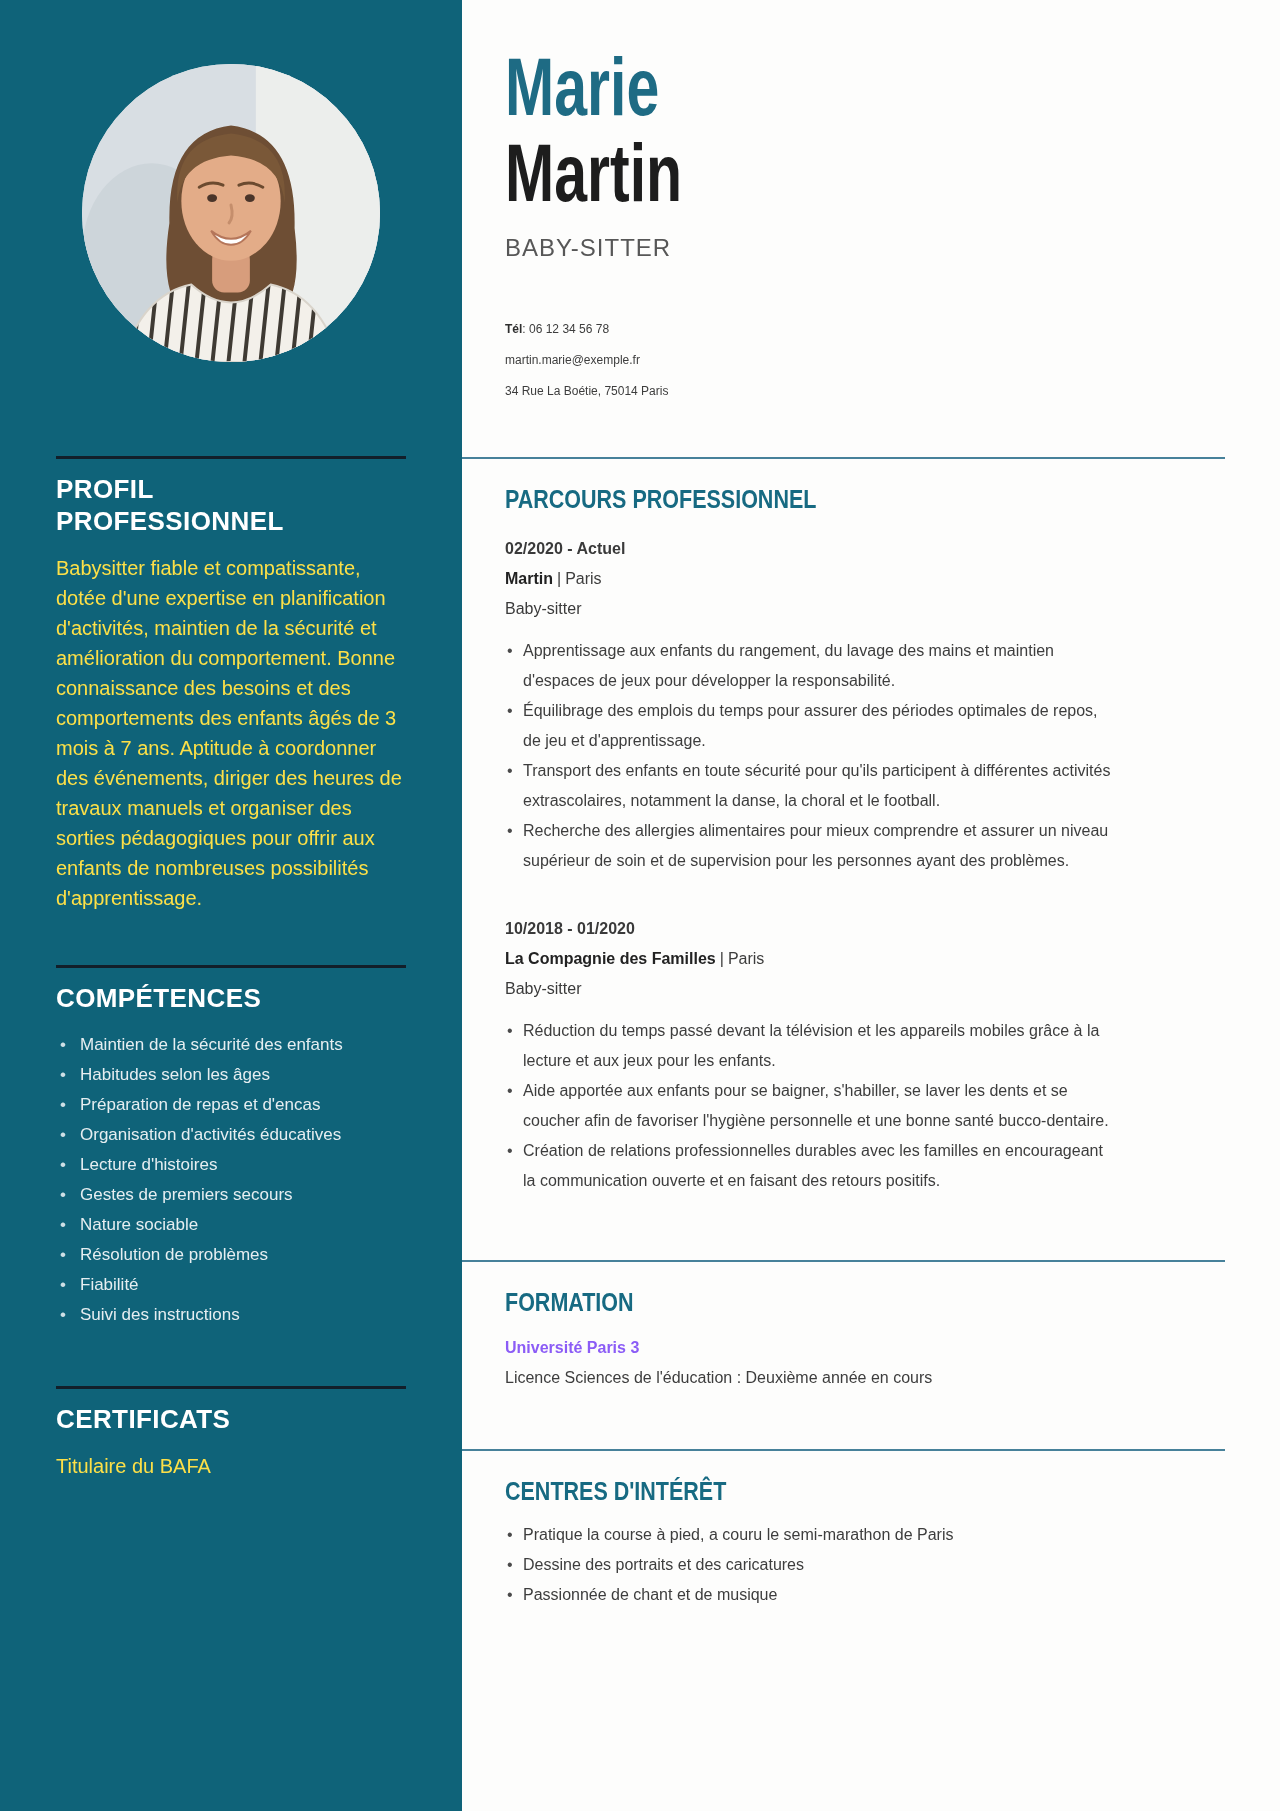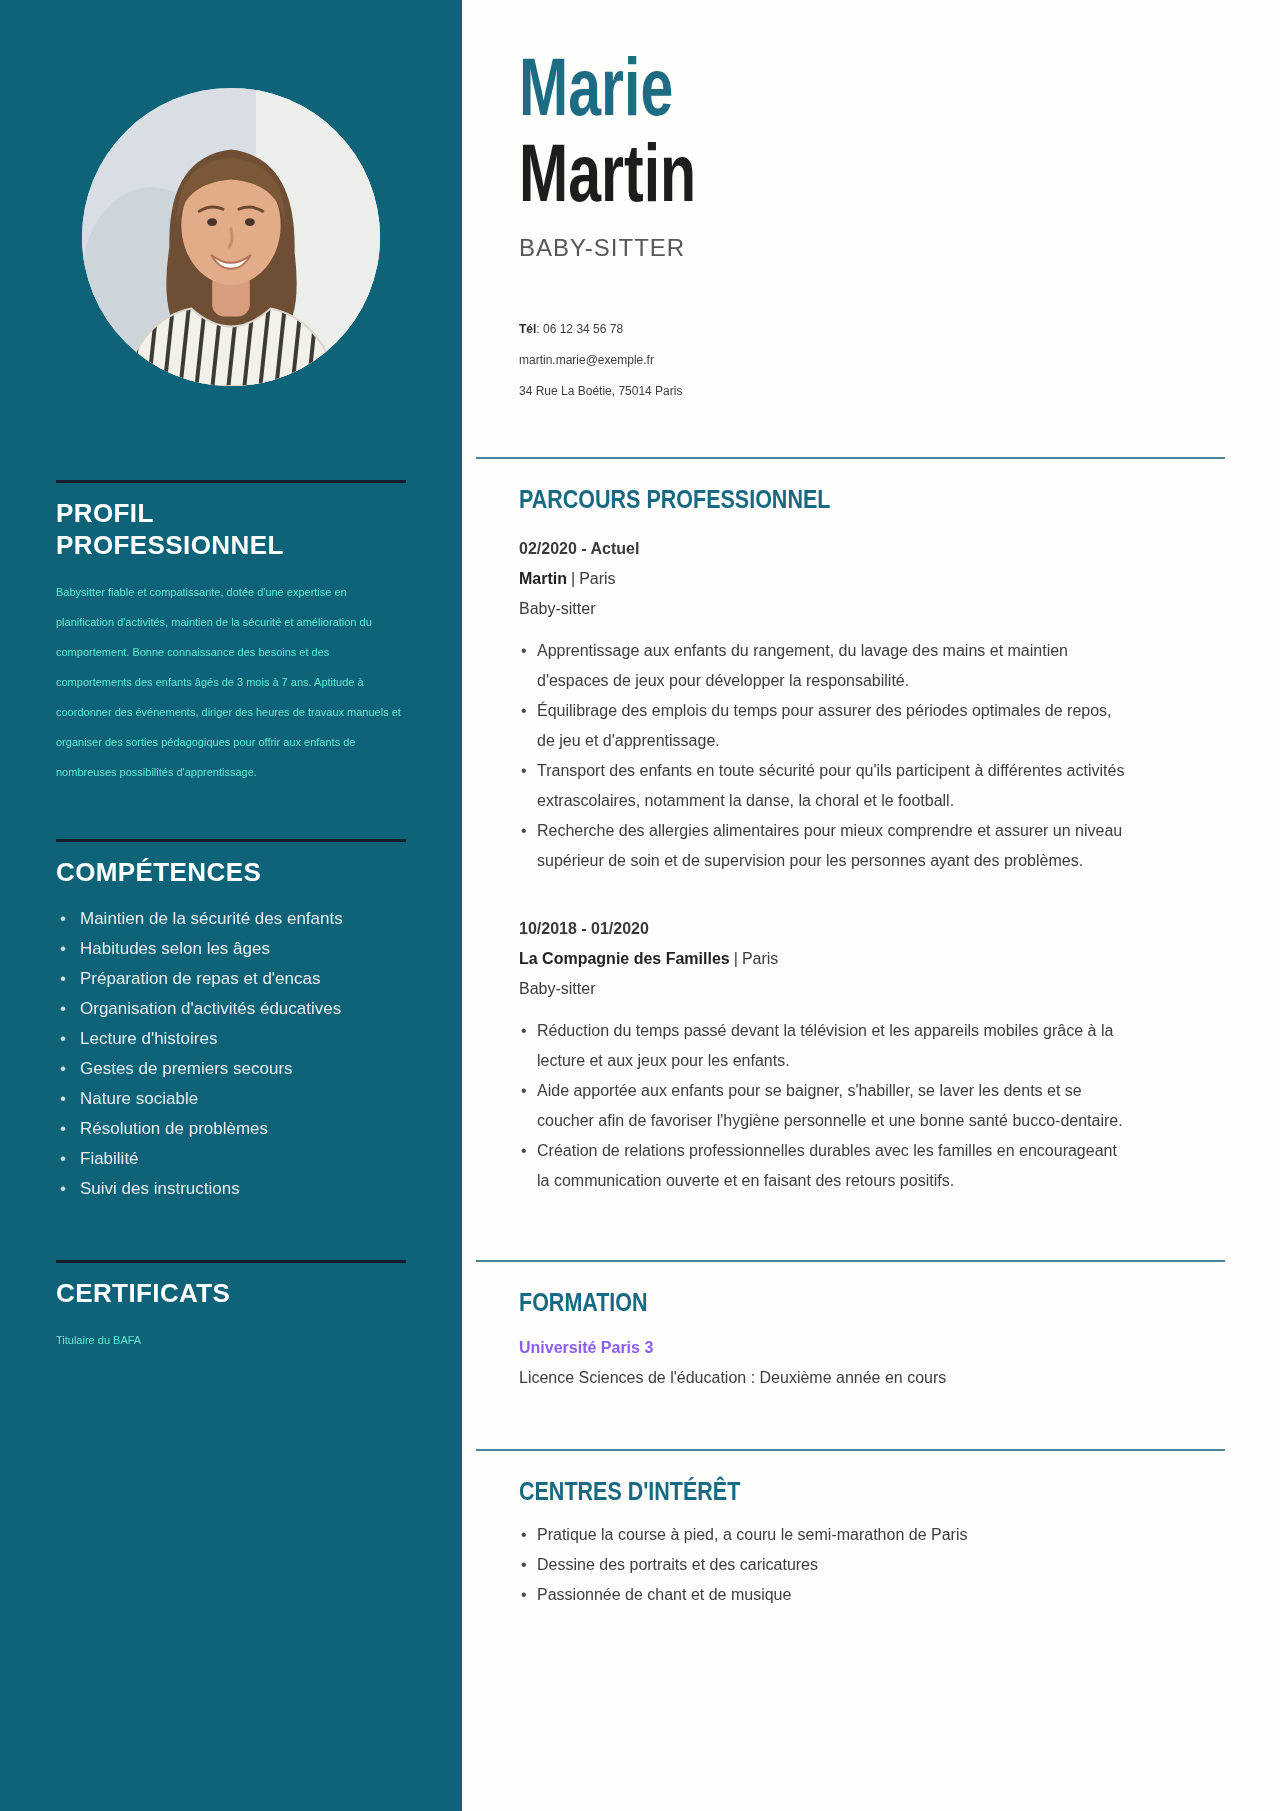--- a/index.html
+++ b/index.html
@@ -13,21 +13,21 @@
     color: #3d3d3d;
   }
 
   
   .sidebar {
     position: absolute;
     left: 0; top: 0; bottom: 0;
     width: 462px;
     background: #0f6379;
     box-sizing: border-box;
-    padding: 88px 56px 0 56px;
+    padding: 64px 56px 0 56px;
     color: #e6eef1;
   }
   .photo-wrap {
     width: 298px; height: 298px;
     margin: 0 auto;
     border-radius: 50%;
     overflow: hidden;
     background: #dfe5e8;
   }
   .photo-wrap svg { display: block; width: 100%; height: 100%; }
@@ -42,23 +42,23 @@
     margin: 0 0 16px 0;
     max-width: 310px;
     font-size: 26px;
     line-height: 32px;
     font-weight: bold;
     letter-spacing: 0.4px;
     color: #ffffff;
   }
   .side-section p {
     margin: 0;
-    font-size: 11px;
+    font-size: 20px;
     line-height: 30px;
-    color: #5eead4;
+    color: #fde047;
   }
   .side-list { list-style: none; margin: 0; padding: 0; }
   .side-list li {
     position: relative;
     padding-left: 24px;
     font-size: 17px;
     line-height: 30px;
   }
   .side-list li::before {
     content: "\2022";
@@ -71,21 +71,20 @@
   .sec-certificats  { margin-top: 56px; }
   .side-list        { margin-top: 2px; }
 
   
   .main {
     position: absolute;
     top: 0;
     left: 462px;
     width: 763px;
     box-sizing: border-box;
-    padding-left: 14px;
   }
   .main .inner { padding-left: 43px; max-width: 610px; }
 
   .name {
     margin: 0;
     padding-top: 44px;
     font-size: 82px;
     line-height: 86px;
     font-weight: bold;
     letter-spacing: 0;

